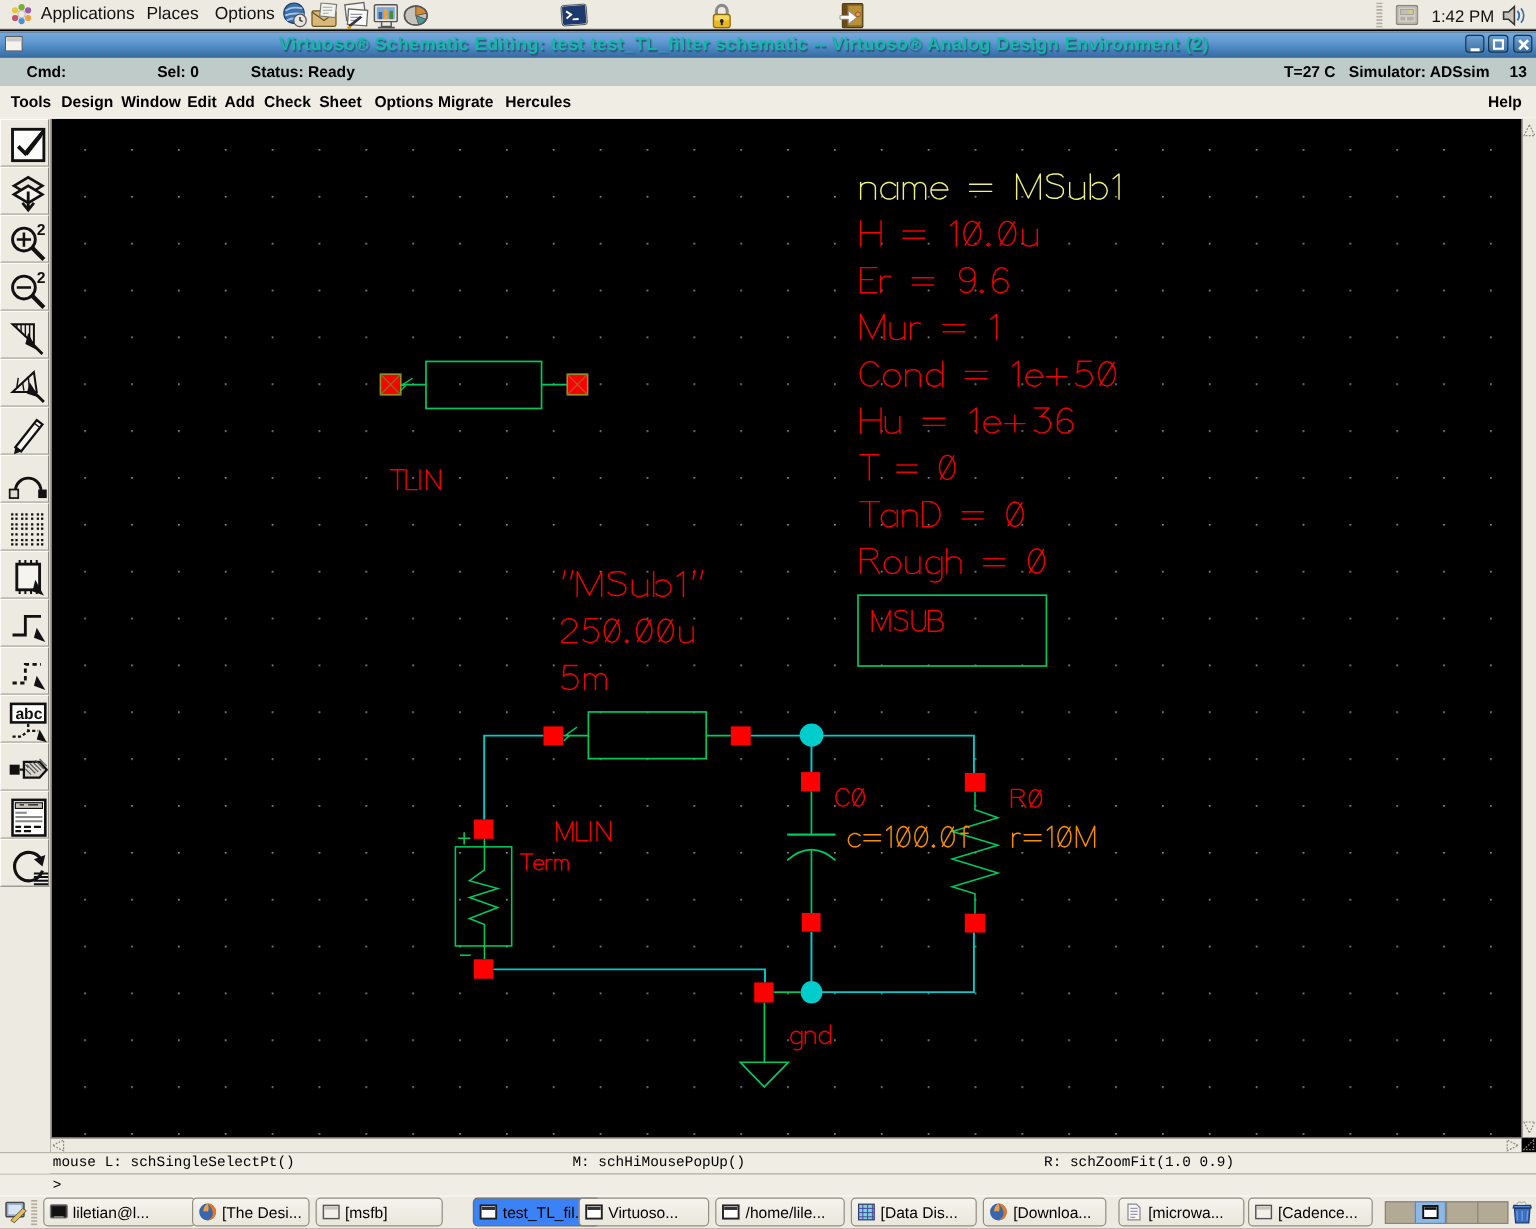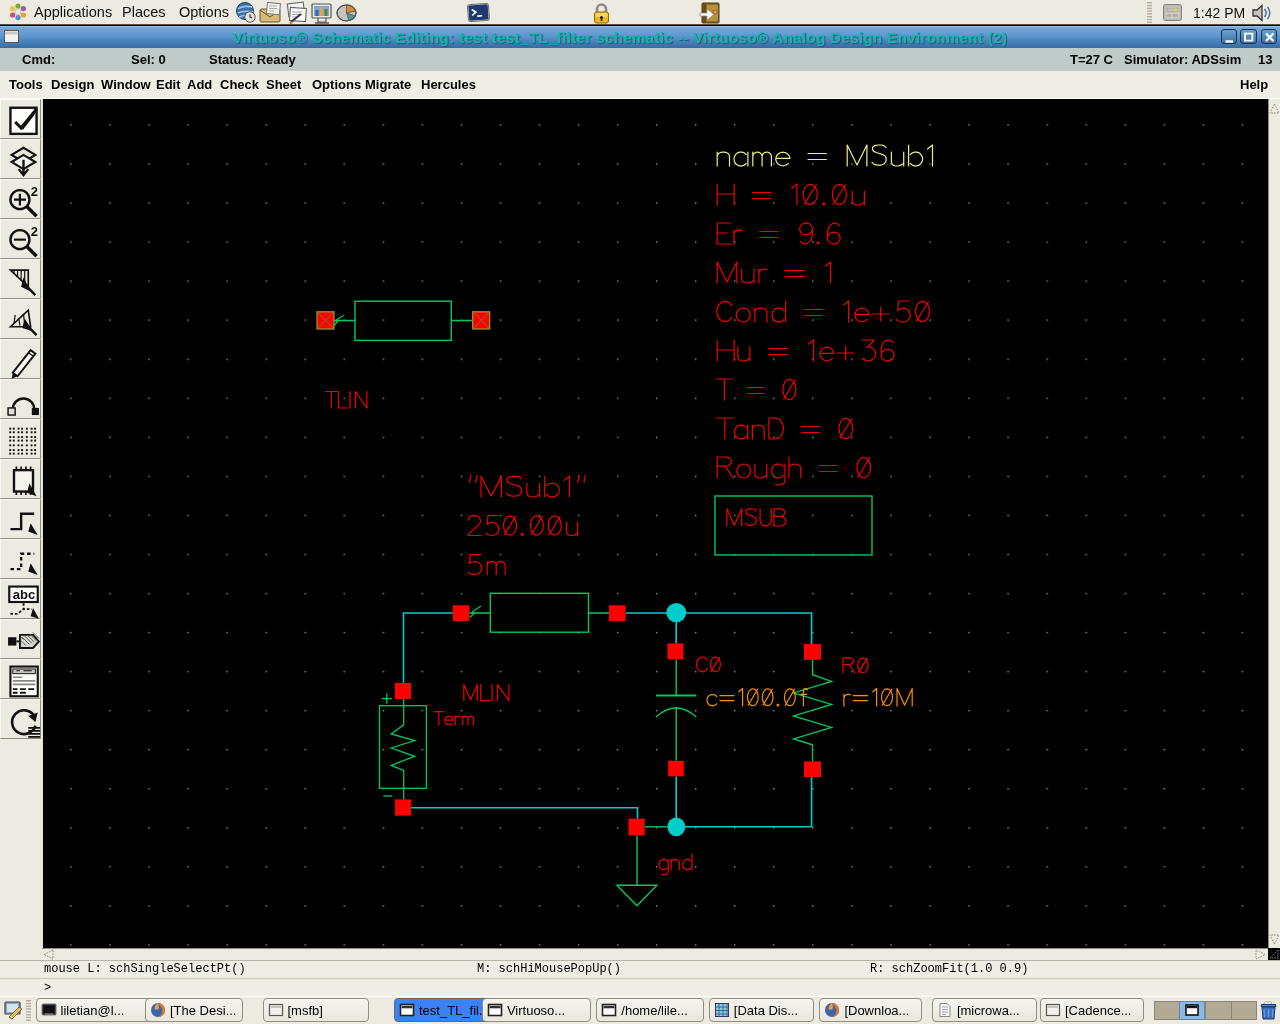--- a/index.html
+++ b/index.html
@@ -403,21 +403,21 @@
     </g>
   </svg>
 <div class="task" style="left:35.6px;width:127px">
     <svg width="16" height="16" viewBox="0 0 16 16">
       <rect x="1" y="2" width="14" height="11" rx="1" fill="#2a2a33" stroke="#777" stroke-width="1"></rect>
       <rect x="2.5" y="3.5" width="11" height="8" fill="#111"></rect>
       <path d="M4 12 L12 12" stroke="#999" stroke-width="1"></path>
     </svg>
     <span class="lbl">liletian@l...</span>
   </div>
-<div class="task" style="left:145px;width:98px">
+<div class="task" style="left:160px;width:98px">
     <svg width="16" height="16" viewBox="0 0 16 16">
       <circle cx="8" cy="8" r="7" fill="#3a66b0"></circle>
       <path d="M8 1 A7 7 0 0 1 15 8 A7 7 0 0 1 8 15 C12 13 13 10 12 7 C11 4 9.5 2.5 8 1 Z" fill="#e87820"></path>
       <path d="M8 1 C5 3 4 6 5 8 C6 7 7.5 7 8 8 C9.5 6 9 3 8 1Z" fill="#f0a040"></path>
     </svg>
     <span class="lbl">[The Desi...</span>
   </div>
 <div class="task" style="left:262.5px;width:106.9px">
     <svg width="16" height="16" viewBox="0 0 16 16">
       <rect x="1.5" y="2.5" width="13" height="11" fill="#f2f0ea" stroke="#555" stroke-width="1.2"></rect>

